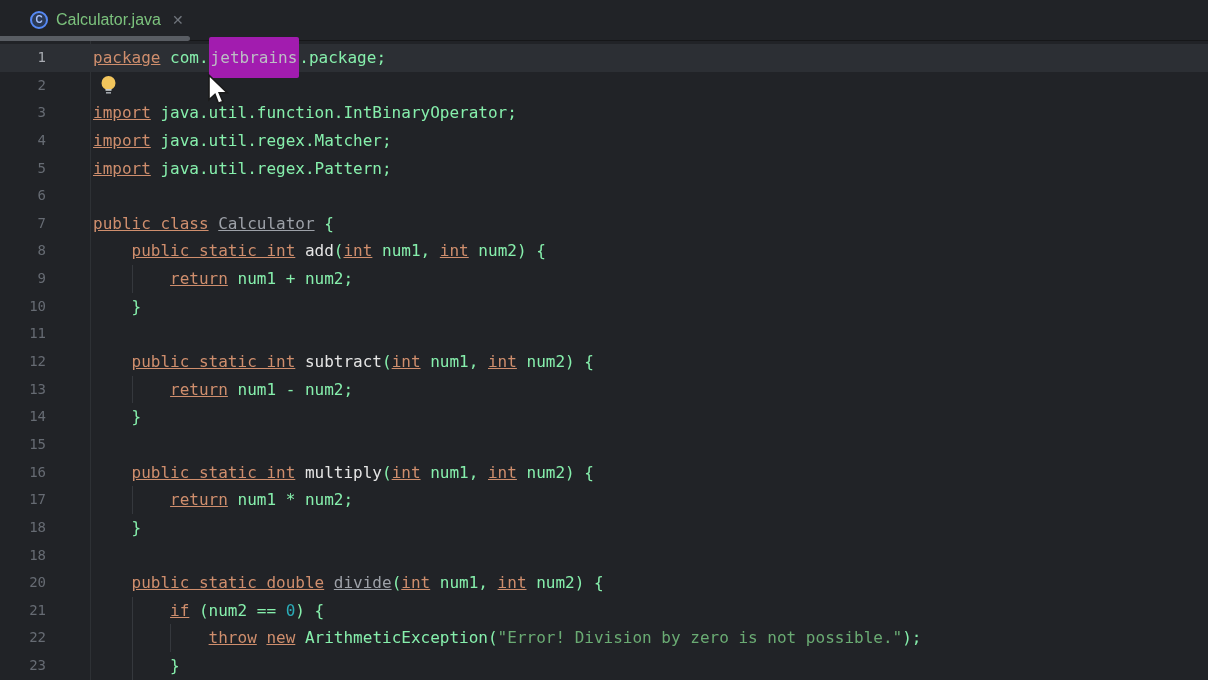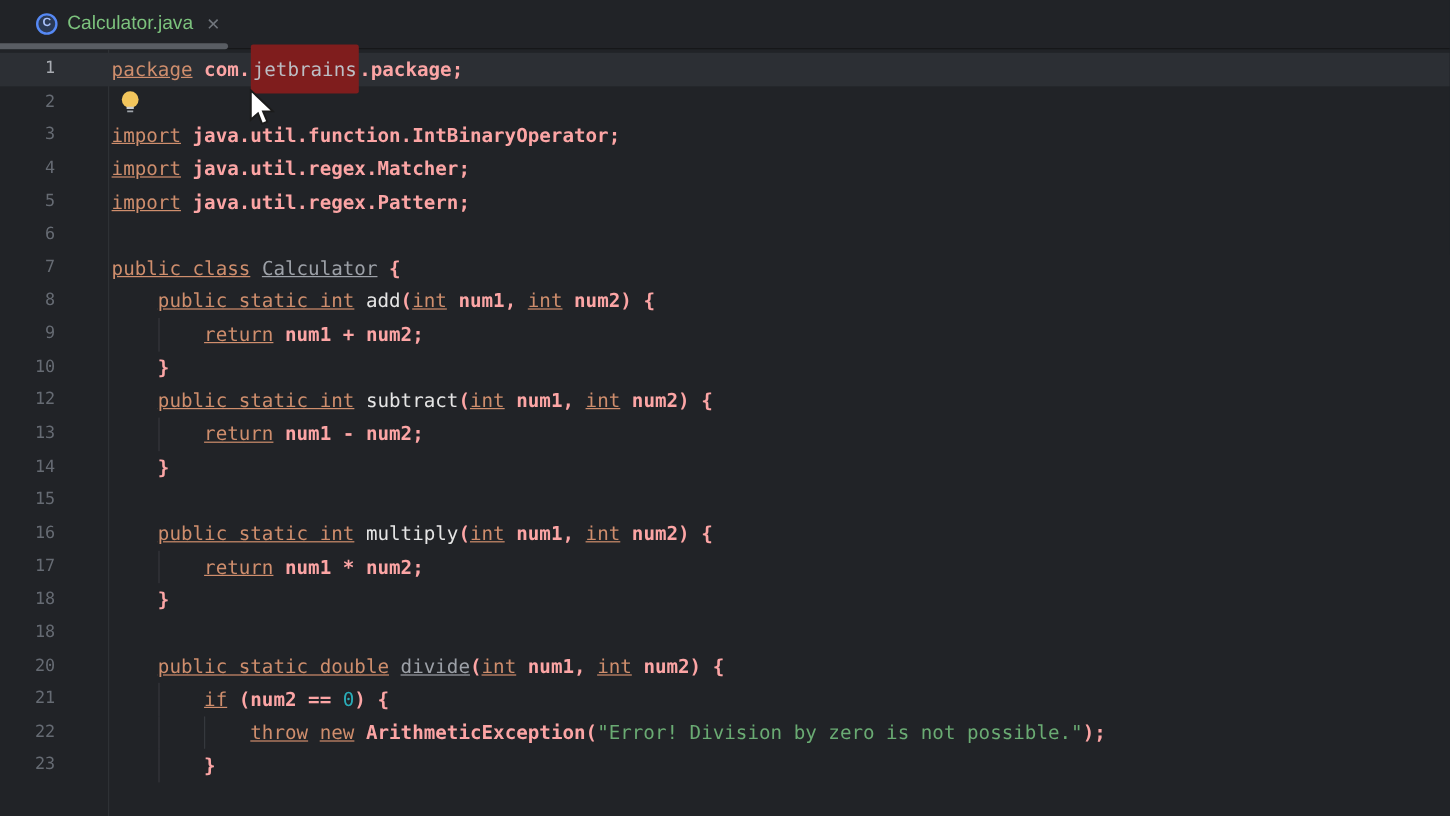--- a/index.html
+++ b/index.html
@@ -49,26 +49,26 @@
   .ln{
     width:46px;flex:none;text-align:right;
     color:#666B73;font-size:14px;
   }
   .row.active .ln{color:#A9ACB2;}
   .code{margin-left:47px;color:#BCBEC4;}
   .guide{position:absolute;top:0;bottom:0;width:1px;background:#35383D;}
 
   
   .kw {color:#CF8E6D;text-decoration:underline;}
-  .pl {color:#fca5a5;font-weight:bold;}
+  .pl {color:#86efac;}
   .fn {color:#e5e5e5;margin-top:25px;}
   .dim{color:#9DA1A8;text-decoration:underline;}
   .str{color:#6AAB73;}
   .num{color:#2AACB8;}
-  .hl {background:#7f1d1d;border-radius:2px;padding:11px 2px;}
+  .hl {background:#a21caf;border-radius:2px;padding:11px 2px;}
 
   .bulb{position:absolute;left:100px;top:3px;width:17px;height:22px;}
   .mouse-cursor{position:absolute;left:205px;top:74px;z-index:50;pointer-events:none;}
 </style>
 </head>
 <body>
 
 <div class="window">
 
   <div class="tabbar">
@@ -90,20 +90,21 @@
             <path d="M6 17 h5 v1.6 h-5 Z" fill="#9FA4AA"></path>
           </svg></span><span class="code"></span></div>
       <div class="row"><span class="ln">3</span><span class="code"><span class="kw">import</span><span class="pl"> java.util.function.IntBinaryOperator;</span></span></div>
       <div class="row"><span class="ln">4</span><span class="code"><span class="kw">import</span><span class="pl"> java.util.regex.Matcher;</span></span></div>
       <div class="row"><span class="ln">5</span><span class="code"><span class="kw">import</span><span class="pl"> java.util.regex.Pattern;</span></span></div>
       <div class="row"><span class="ln">6</span><span class="code"></span></div>
       <div class="row"><span class="ln">7</span><span class="code"><span class="kw">public class</span><span class="pl"> </span><span class="dim">Calculator</span><span class="pl"> {</span></span></div>
       <div class="row"><span class="ln">8</span><span class="code"><span class="pl">    </span><span class="kw">public static int</span><span class="pl"> </span><span class="fn">add</span><span class="pl">(</span><span class="kw">int</span><span class="pl"> num1, </span><span class="kw">int</span><span class="pl"> num2) {</span></span></div>
       <div class="row"><span class="guide" style="left: 131.532px;"></span><span class="ln">9</span><span class="code"><span class="pl">        </span><span class="kw">return</span><span class="pl"> num1 + num2;</span></span></div>
       <div class="row"><span class="ln">10</span><span class="code"><span class="pl">    }</span></span></div>
+      <div class="row"><span class="ln">11</span><span class="code"></span></div>
       <div class="row"><span class="ln">12</span><span class="code"><span class="pl">    </span><span class="kw">public static int</span><span class="pl"> </span><span class="fn">subtract</span><span class="pl">(</span><span class="kw">int</span><span class="pl"> num1, </span><span class="kw">int</span><span class="pl"> num2) {</span></span></div>
       <div class="row"><span class="guide" style="left: 131.532px;"></span><span class="ln">13</span><span class="code"><span class="pl">        </span><span class="kw">return</span><span class="pl"> num1 - num2;</span></span></div>
       <div class="row"><span class="ln">14</span><span class="code"><span class="pl">    }</span></span></div>
       <div class="row"><span class="ln">15</span><span class="code"></span></div>
       <div class="row"><span class="ln">16</span><span class="code"><span class="pl">    </span><span class="kw">public static int</span><span class="pl"> </span><span class="fn">multiply</span><span class="pl">(</span><span class="kw">int</span><span class="pl"> num1, </span><span class="kw">int</span><span class="pl"> num2) {</span></span></div>
       <div class="row"><span class="guide" style="left: 131.532px;"></span><span class="ln">17</span><span class="code"><span class="pl">        </span><span class="kw">return</span><span class="pl"> num1 * num2;</span></span></div>
       <div class="row"><span class="ln">18</span><span class="code"><span class="pl">    }</span></span></div>
       <div class="row"><span class="ln">18</span><span class="code"></span></div>
       <div class="row"><span class="ln">20</span><span class="code"><span class="pl">    </span><span class="kw">public static double</span><span class="pl"> </span><span class="dim">divide</span><span class="pl">(</span><span class="kw">int</span><span class="pl"> num1, </span><span class="kw">int</span><span class="pl"> num2) {</span></span></div>
       <div class="row"><span class="guide" style="left: 131.532px;"></span><span class="ln">21</span><span class="code"><span class="pl">        </span><span class="kw">if</span><span class="pl"> (num2 == </span><span class="num">0</span><span class="pl">) {</span></span></div>

